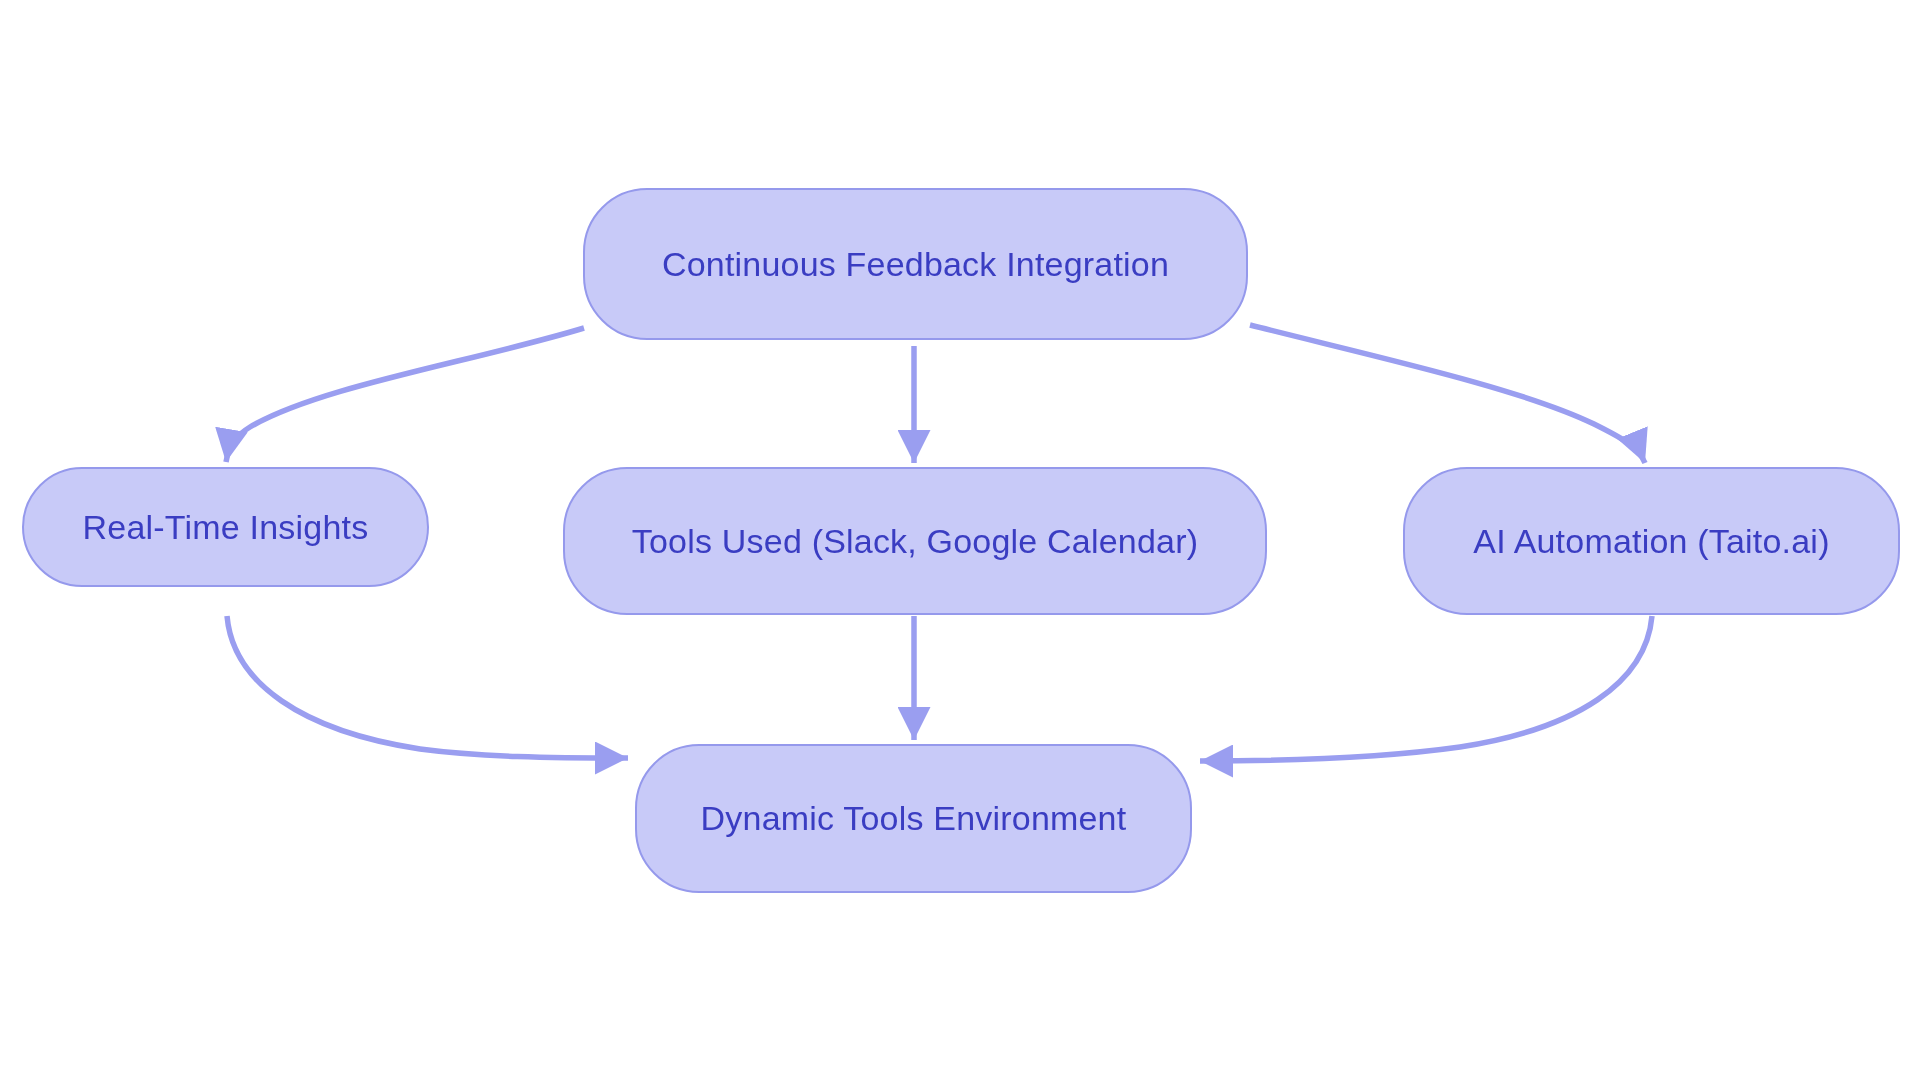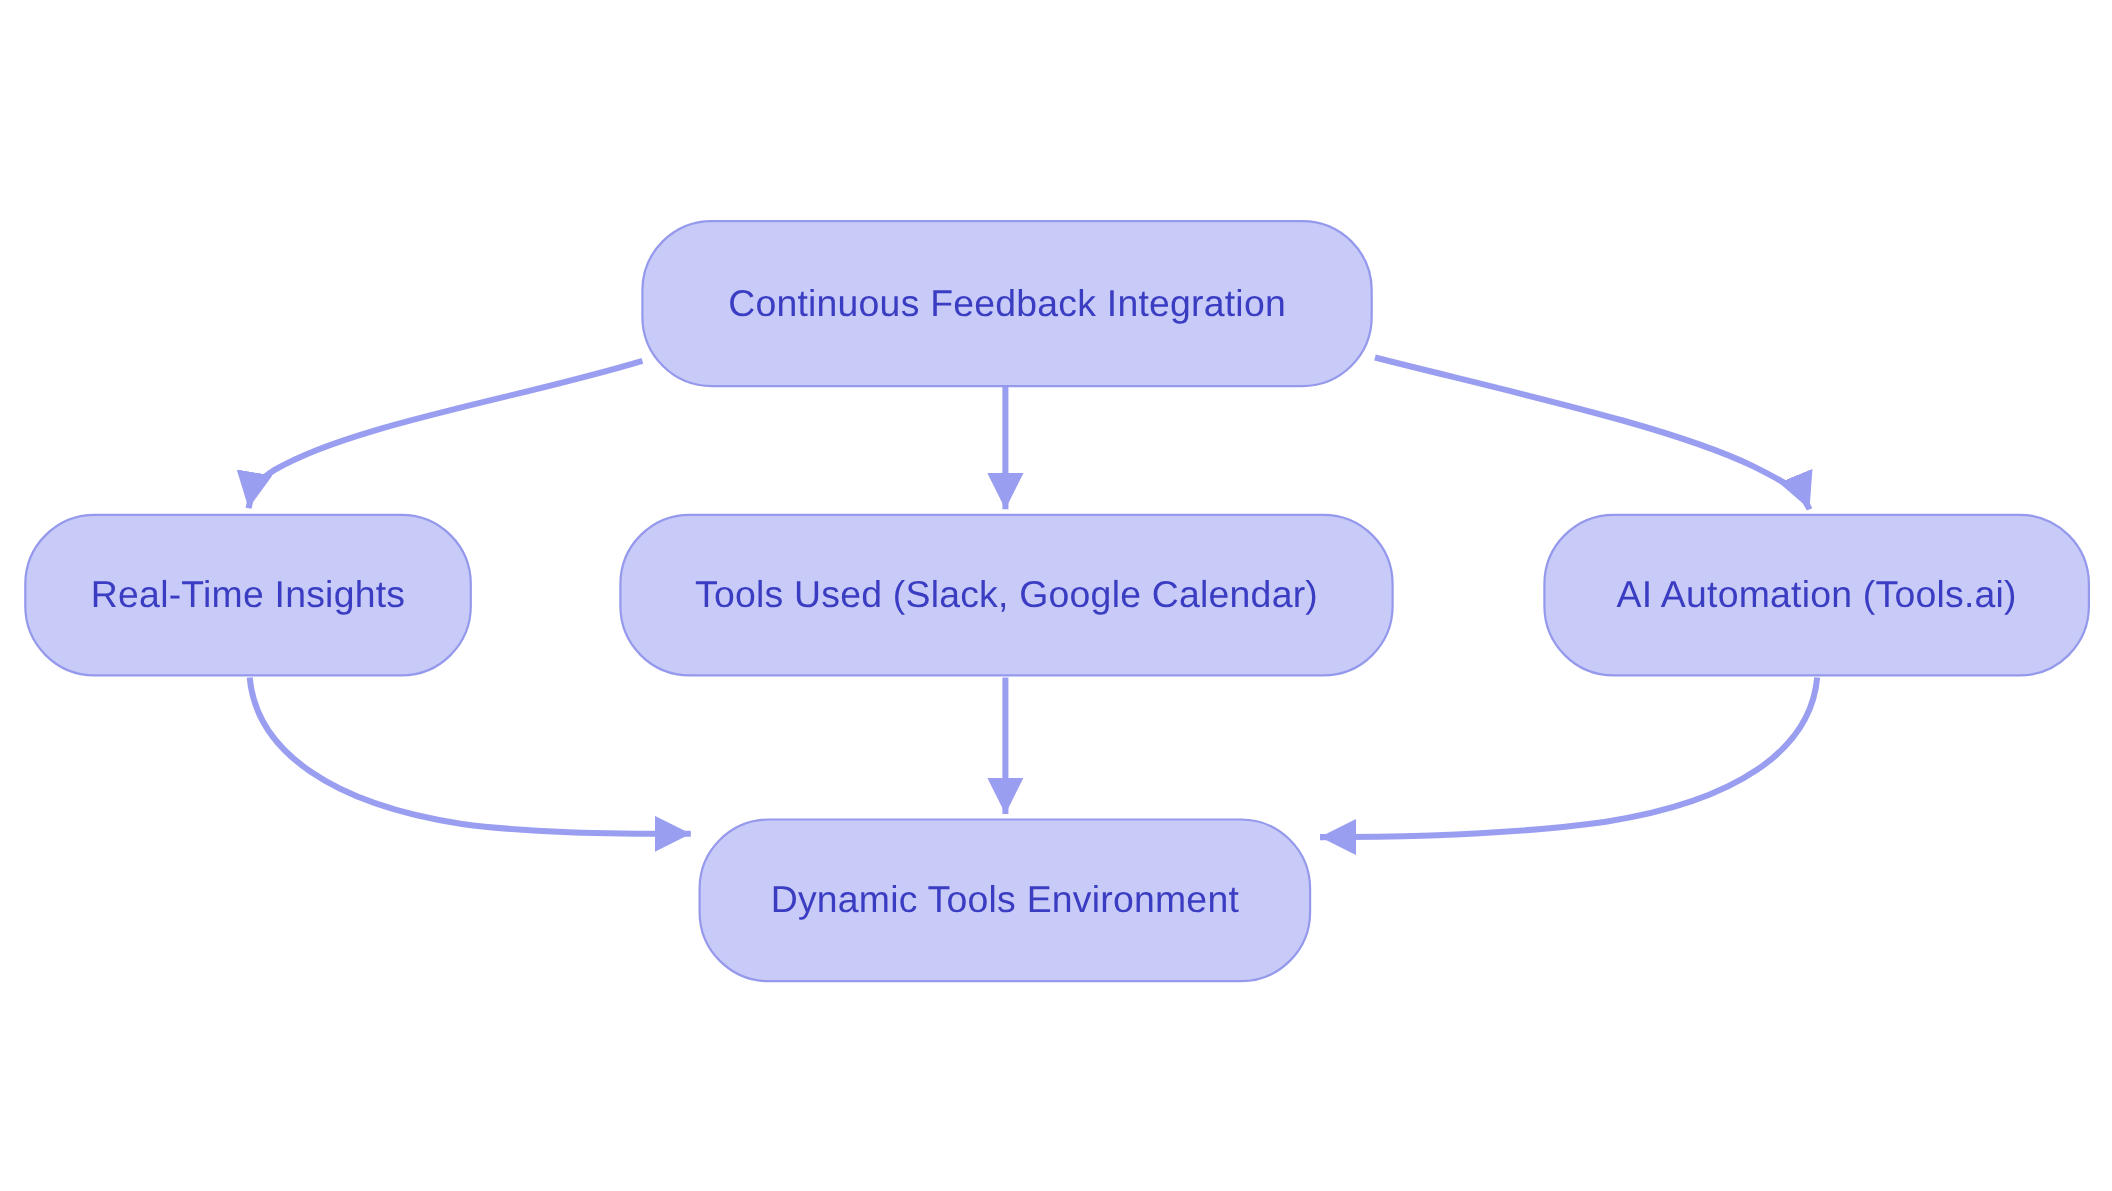--- a/index.html
+++ b/index.html
@@ -41,22 +41,22 @@
     background: var(--node-fill);
     border: 2.5px solid var(--node-border);
     border-radius: 64px;
     color: var(--text-color);
     font-size: 34px;
     font-weight: 400;
     letter-spacing: 0.2px;
     text-align: center;
     white-space: nowrap;
   }
-  .node--top    { left: 583px;  top: 200px; width: 665px; height: 152px; }
-  .node--left   { left: 22px;   top: 467px; width: 407px; height: 148px; }
+  .node--top    { left: 583px;  top: 188px; width: 665px; height: 152px; }
+  .node--left   { left: 22px;   top: 467px; width: 407px; height: 120px; }
   .node--center { left: 563px;  top: 467px; width: 704px; height: 148px; justify-content: center; }
   .node--right  { left: 1403px; top: 467px; width: 497px; height: 148px; }
   .node--bottom { left: 635px;  top: 744px; width: 557px; height: 149px; }
 </style>
 </head>
 <body>
 
 <div class="canvas">
 
   <svg class="edges" viewBox="0 0 1920 1083" aria-hidden="true">
@@ -85,20 +85,20 @@
 
   <div class="node node--left">
     <span>Real-Time Insights</span>
   </div>
 
   <div class="node node--center">
     <span>Tools Used (Slack, Google Calendar)</span>
   </div>
 
   <div class="node node--right">
-    <span>AI Automation (Tools.ai)</span>
+    <span>AI Automation (Taito.ai)</span>
   </div>
 
   <div class="node node--bottom">
     <span>Dynamic Tools Environment</span>
   </div>
 
 </div>
 
 </body></html>

